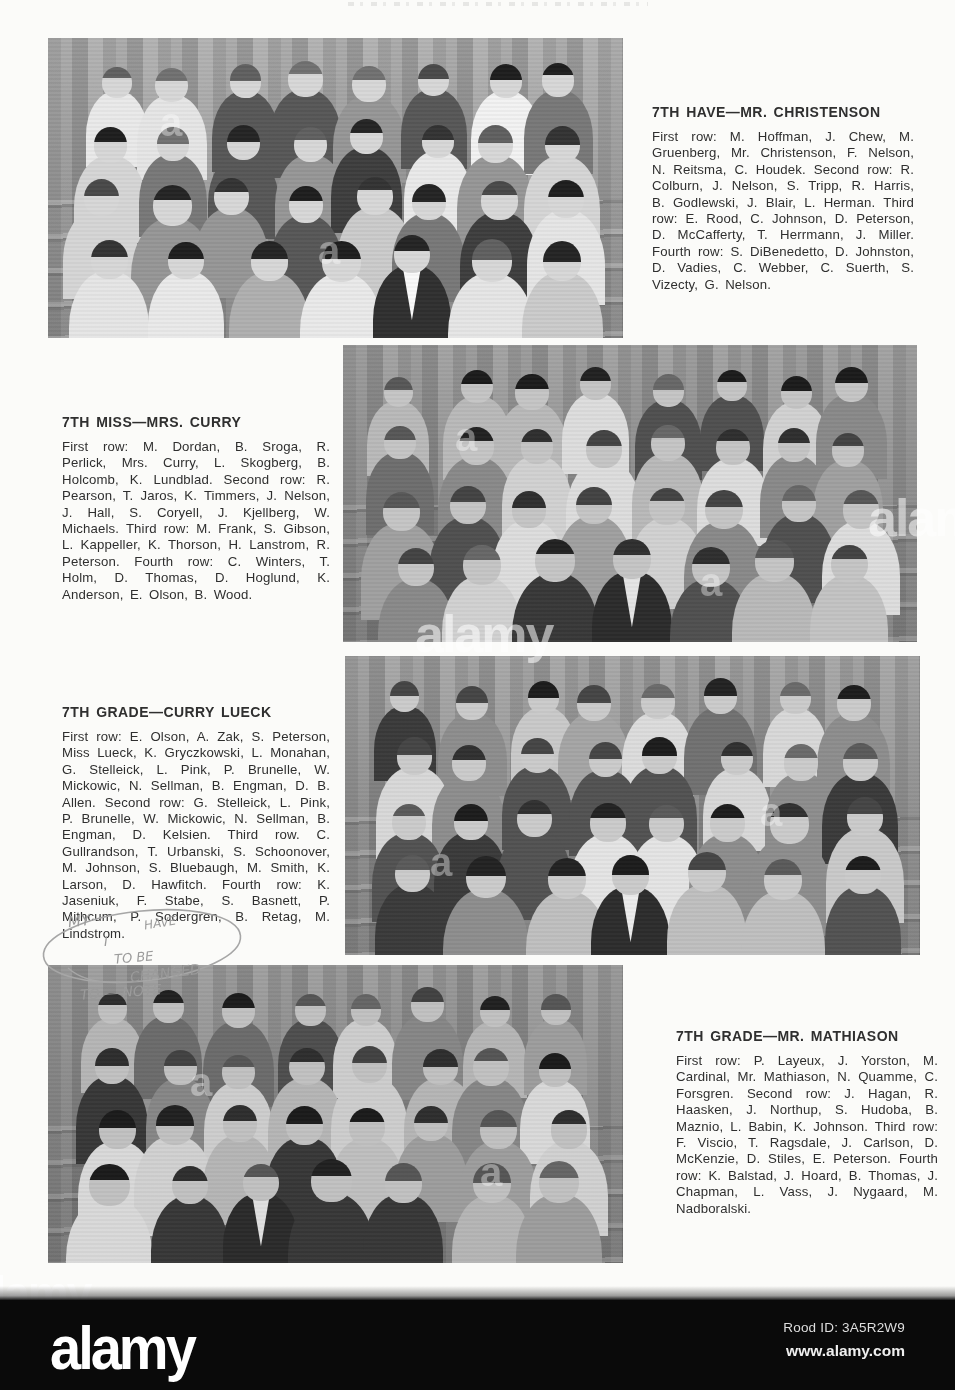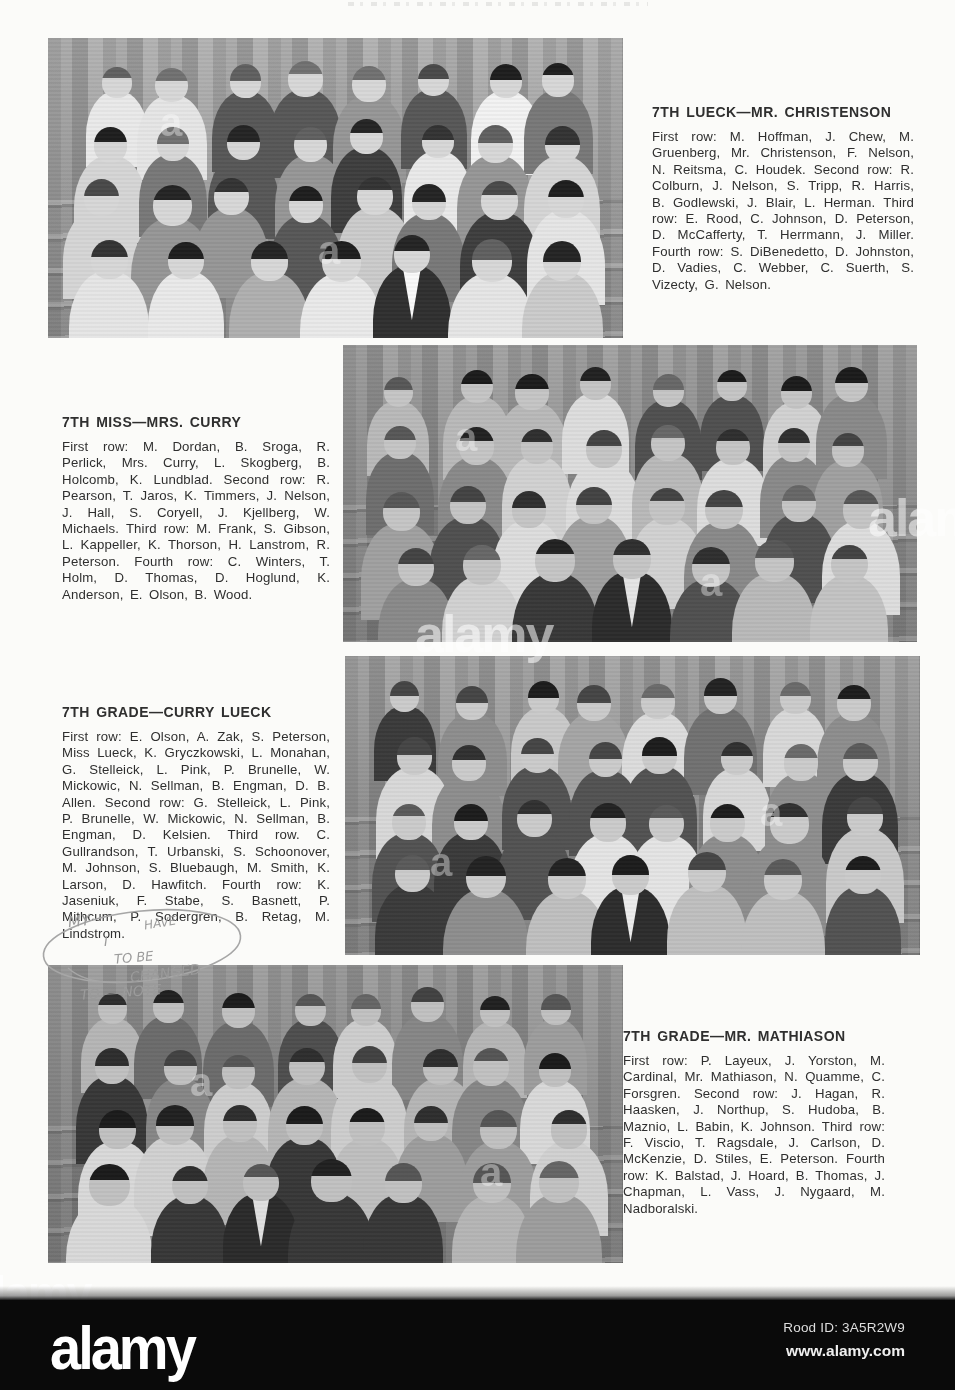--- a/index.html
+++ b/index.html
@@ -136,21 +136,21 @@
         <div class="head" style="left: 345.67px; top: 196.509px; width: 36.4787px; height: 38.6674px; background: linear-gradient(rgb(34, 34, 34) 0px, rgb(34, 34, 34) 41.9199%, rgb(203, 203, 203) 0px);"></div>
         <div class="torso" style="left: 400.459px; top: 235.048px; width: 86.5894px; height: 104.713px; background: rgb(216, 216, 216);"></div>
         <div class="head" style="left: 423.617px; top: 201.218px; width: 40.2742px; height: 42.6906px; background: linear-gradient(rgb(90, 90, 90) 0px, rgb(90, 90, 90) 49.1408%, rgb(203, 203, 203) 0px);"></div>
         <div class="torso" style="left: 473.569px; top: 234.455px; width: 81.5144px; height: 98.5756px; background: rgb(191, 191, 191);"></div>
         <div class="head" style="left: 495.37px; top: 202.608px; width: 37.9137px; height: 40.1885px; background: linear-gradient(rgb(34, 34, 34) 0px, rgb(34, 34, 34) 51.6795%, rgb(203, 203, 203) 0px);"></div>
       </div>
     <div class="grain"></div>
   </div>
 
   <div class="text-block" style="left:652px;top:104px;width:262px;">
-    <div class="section-title">7TH LUECK—MR. CHRISTENSON</div>
+    <div class="section-title">7TH HAVE—MR. CHRISTENSON</div>
     <div class="caption">First row: M. Hoffman, J. Chew, M. Gruenberg, Mr. Christenson, F. Nelson, N. Reitsma, C. Houdek. Second row: R. Colburn, J. Nelson, S. Tripp, R. Harris, B. Godlewski, J. Blair, L. Herman. Third row: E. Rood, C. Johnson, D. Peterson, D. McCafferty, T. Herrmann, J. Miller. Fourth row: S. DiBenedetto, D. Johnston, D. Vadies, C. Webber, C. Suerth, S. Vizecty, G. Nelson.</div>
   </div>
 
   <div class="photo" id="photo-1" style="left:343px;top:345px;width:574px;height:297px;filter:brightness(.97);">
     <div class="curtain"></div>
     <div class="risers left"></div>
     <div class="risers right"></div>
     <div class="people">
         <div class="torso" style="left: 24.2005px; top: 55.874px; width: 62.1801px; height: 75.1946px; background: rgb(191, 191, 191);"></div>
         <div class="head" style="left: 40.8301px; top: 31.5803px; width: 28.921px; height: 30.6563px; background: linear-gradient(rgb(90, 90, 90) 0px, rgb(90, 90, 90) 42.7569%, rgb(203, 203, 203) 0px);"></div>
@@ -369,21 +369,21 @@
         <div class="torso" style="left: 315.396px; top: 229.401px; width: 80.0228px; height: 96.7717px; background: rgb(58, 58, 58);"></div>
         <div class="head" style="left: 336.797px; top: 198.136px; width: 37.2199px; height: 39.4531px; background: linear-gradient(rgb(90, 90, 90) 0px, rgb(90, 90, 90) 45.2545%, rgb(203, 203, 203) 0px);"></div>
         <div class="torso" style="left: 403.583px; top: 230.024px; width: 81.1607px; height: 98.1478px; background: rgb(191, 191, 191);"></div>
         <div class="head" style="left: 425.289px; top: 198.314px; width: 37.7492px; height: 40.0141px; background: linear-gradient(rgb(90, 90, 90) 0px, rgb(90, 90, 90) 50.4118%, rgb(203, 203, 203) 0px);"></div>
         <div class="torso" style="left: 467.754px; top: 229.364px; width: 86.5819px; height: 104.704px; background: rgb(165, 165, 165);"></div>
         <div class="head" style="left: 490.909px; top: 195.537px; width: 40.2706px; height: 42.6869px; background: linear-gradient(rgb(106, 106, 106) 0px, rgb(106, 106, 106) 39.9279%, rgb(203, 203, 203) 0px);"></div>
       </div>
     <div class="grain"></div>
   </div>
 
-  <div class="text-block" style="left:623px;top:1028px;width:262px;">
+  <div class="text-block" style="left:676px;top:1028px;width:262px;">
     <div class="section-title">7TH GRADE—MR. MATHIASON</div>
     <div class="caption">First row: P. Layeux, J. Yorston, M. Cardinal, Mr. Mathiason, N. Quamme, C. Forsgren. Second row: J. Hagan, R. Haasken, J. Northup, S. Hudoba, B. Maznio, L. Babin, K. Johnson. Third row: F. Viscio, T. Ragsdale, J. Carlson, D. McKenzie, D. Stiles, E. Peterson. Fourth row: K. Balstad, J. Hoard, B. Thomas, J. Chapman, L. Vass, J. Nygaard, M. Nadboralski.</div>
   </div>
 
   <div class="annotation">
     <svg width="220" height="104">
       <ellipse cx="104" cy="40" rx="99" ry="35" fill="none" stroke="#a6a6a6" stroke-width="1.6" transform="rotate(-6 104 40)"></ellipse>
       <path d="M30 62 q 18 16 52 14" fill="none" stroke="#a6a6a6" stroke-width="1.4"></path>
     </svg>
     <span class="pencil" style="left:30px;top:6px;font-size:15px;transform:rotate(-6deg);">MY</span>

